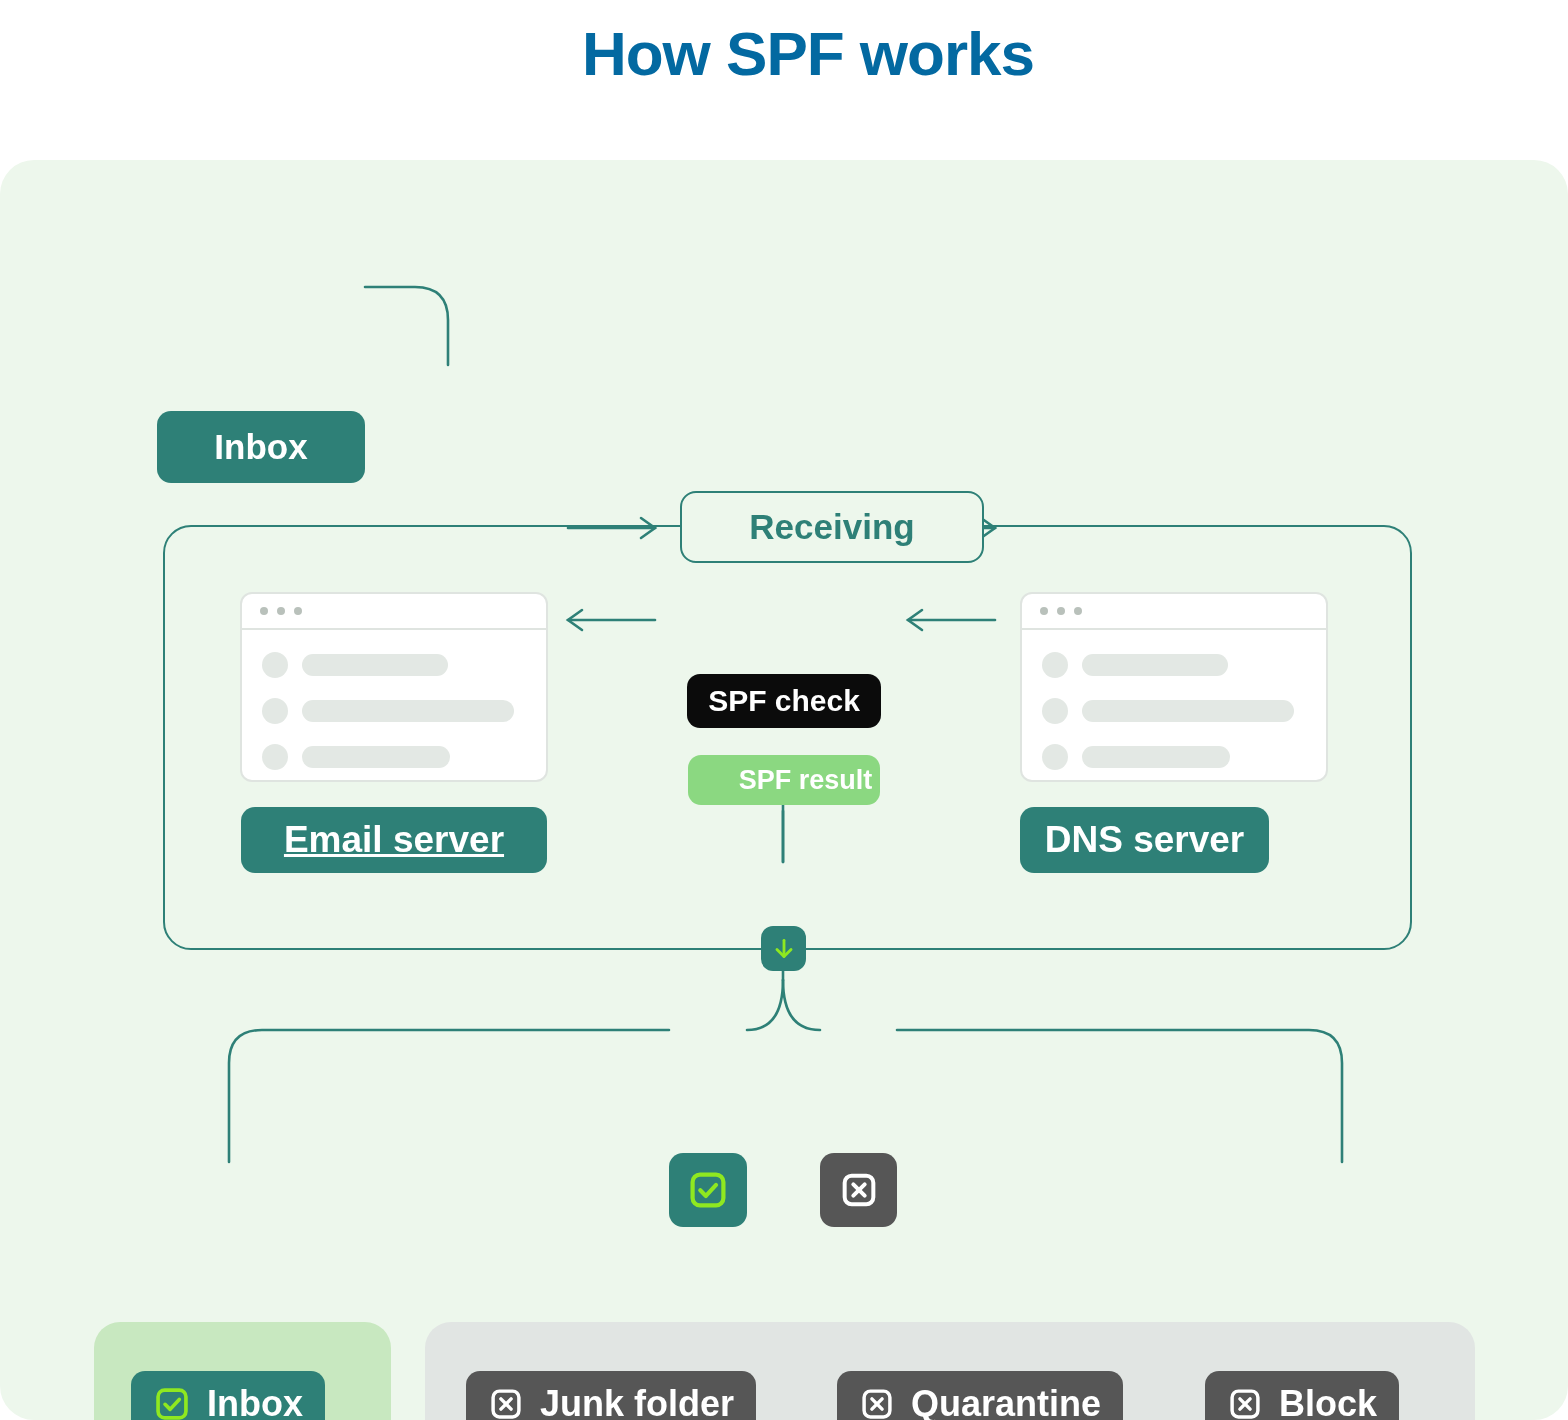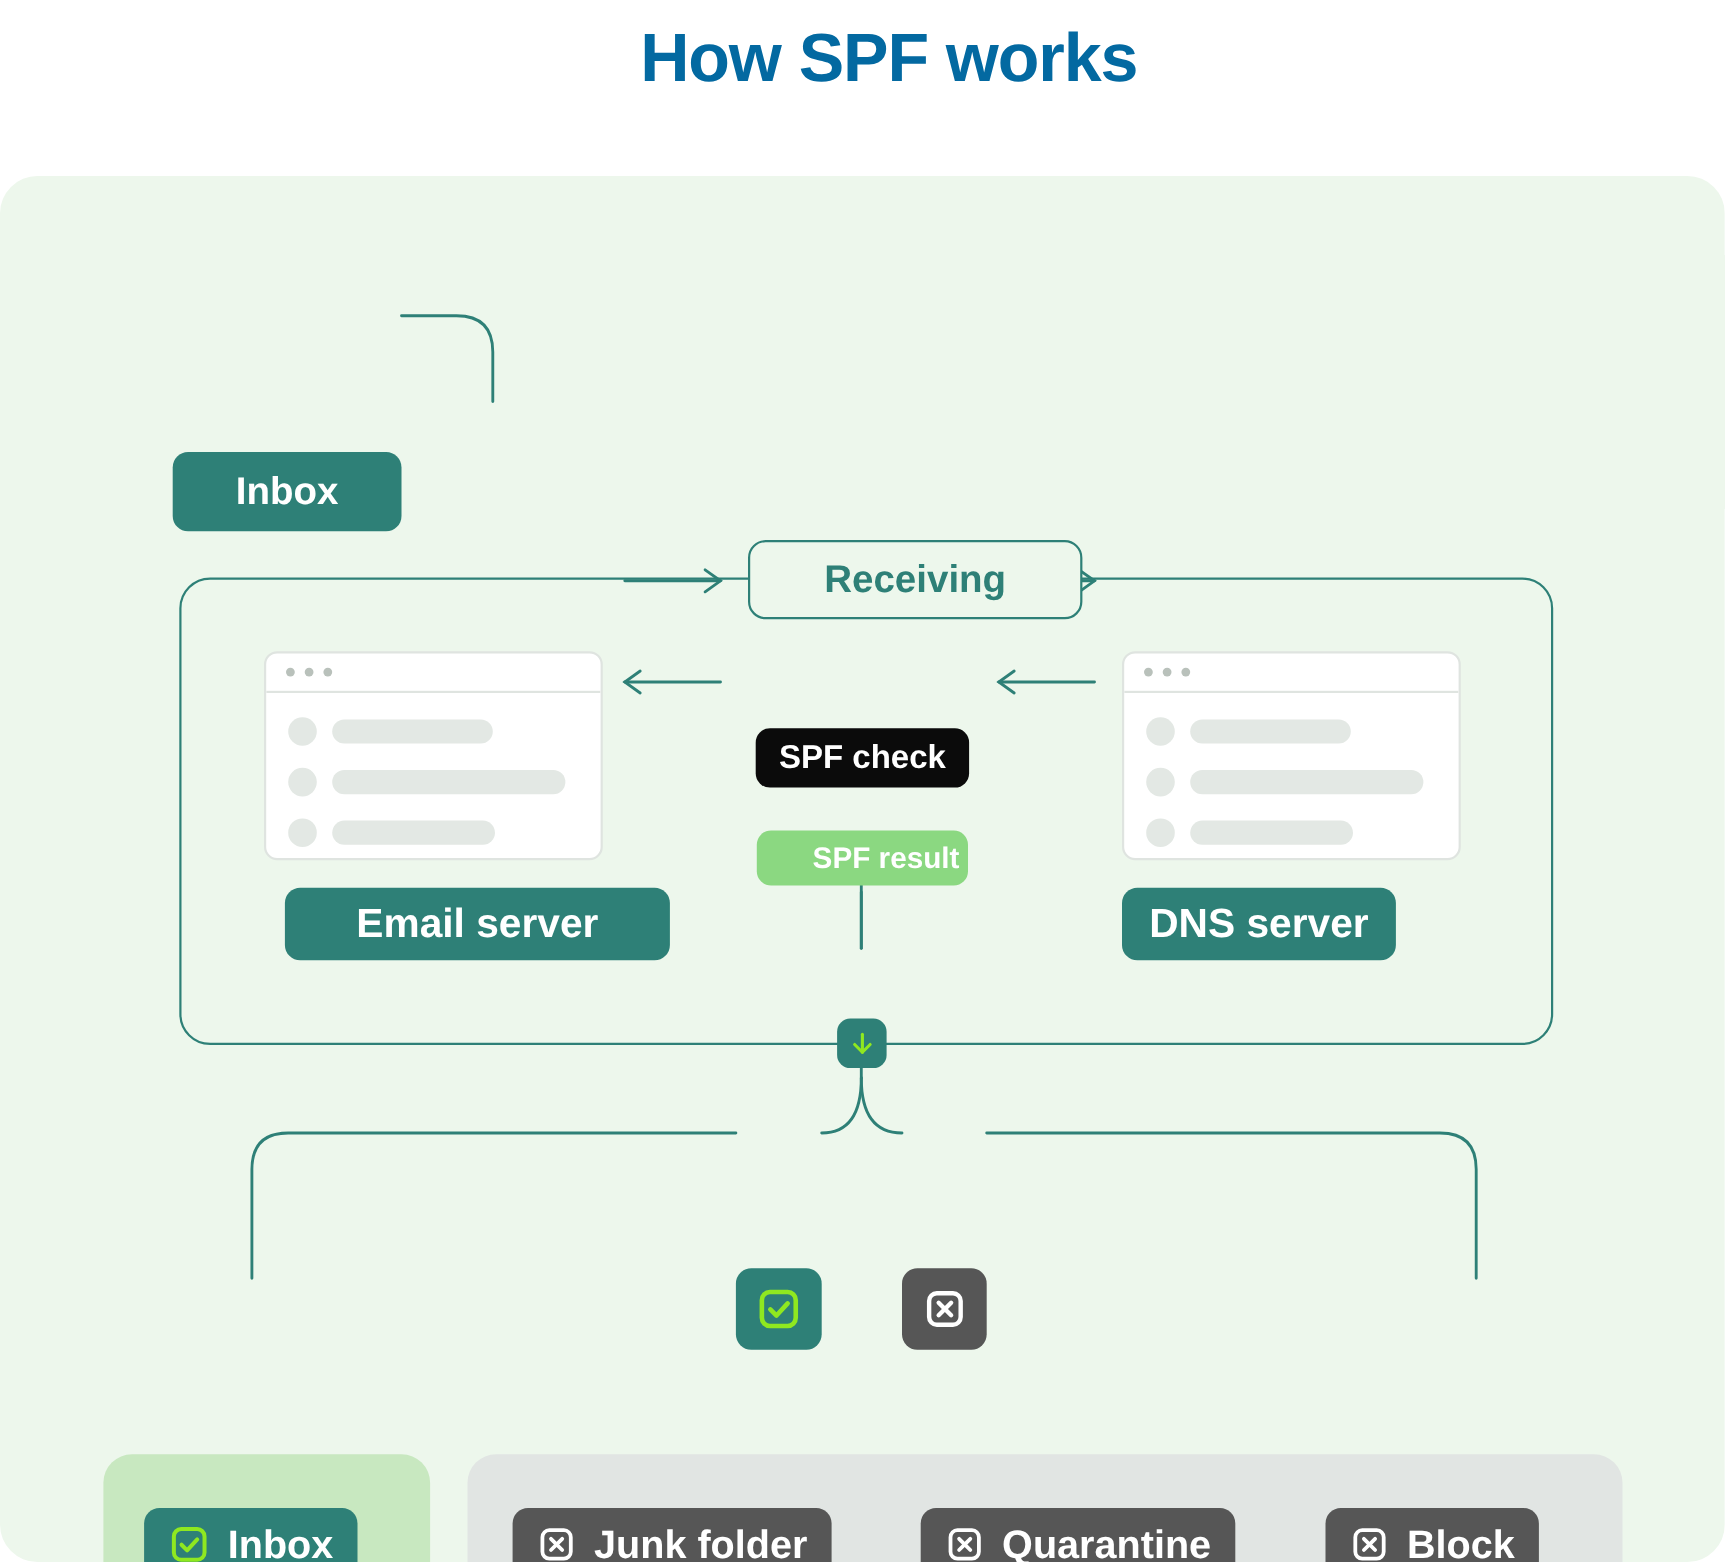--- a/index.html
+++ b/index.html
@@ -57,25 +57,25 @@
   .win-right{left:1020px;top:432px;width:308px;height:190px;}
   .win-bar{height:34px;border-bottom:2px solid #DFE4E0;display:flex;align-items:center;padding-left:18px;gap:9px;}
   .dot{width:8px;height:8px;border-radius:50%;background:#B9C1BB;}
   .win-body{padding:22px 0 0 20px;display:flex;flex-direction:column;gap:20px;}
   .row{display:flex;align-items:center;gap:14px;}
   .av{width:26px;height:26px;border-radius:50%;background:#E3E8E4;flex:0 0 auto;}
   .bar{height:22px;border-radius:11px;background:#E3E8E4;}
 
   
   .srv{height:66px;border-radius:14px;font-size:37px;}
-  .srv-left{left:259px;top:647px;width:350px;}
+  .srv-left{left:241px;top:647px;width:306px;text-decoration:underline;}
   .srv-right{left:1020px;top:647px;width:249px;}
 
   
-  .spf-check{left:687px;top:502px;width:194px;height:54px;border-radius:13px;font-size:30px;}
+  .spf-check{left:687px;top:514px;width:194px;height:54px;border-radius:13px;font-size:30px;}
   .spf-result{left:688px;top:595px;width:192px;height:50px;border-radius:13px;font-size:27px;padding-left:43px;}
 
   
   .badge{
     position:absolute;display:flex;align-items:center;justify-content:center;
     border-radius:12px;
   }
   .badge-down{left:761px;top:766px;width:45px;height:45px;background:#2E8077;}
   .badge-ok{left:669px;top:993px;width:78px;height:74px;background:#2E8077;border-radius:14px;}
   .badge-no{left:820px;top:993px;width:77px;height:74px;background:#565656;border-radius:14px;}

